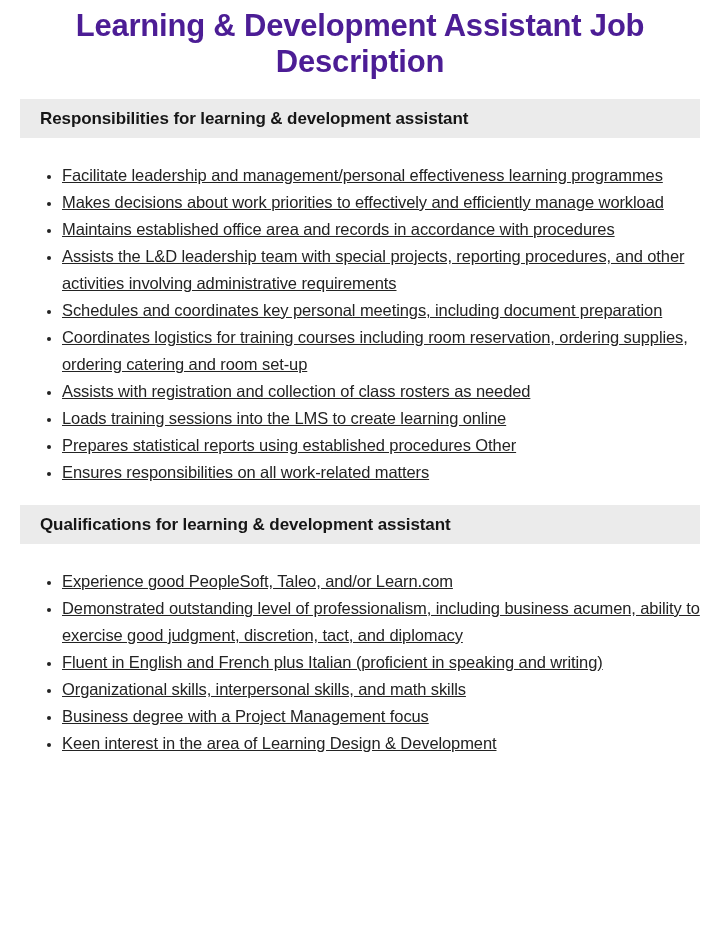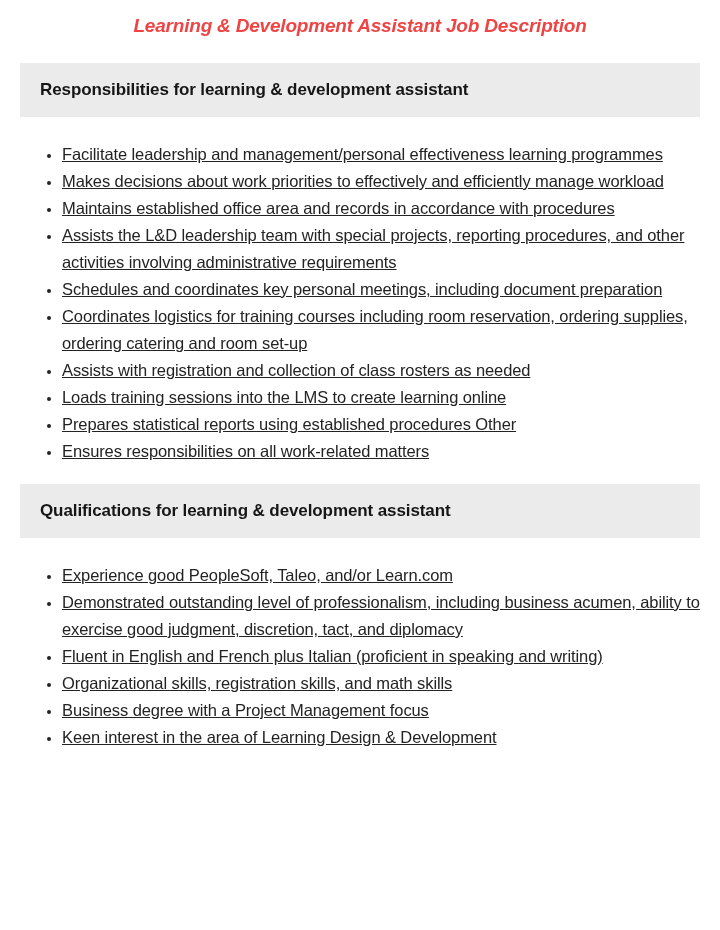--- a/index.html
+++ b/index.html
@@ -15,38 +15,37 @@
     color: var(--text-color, #232323);
     -webkit-font-smoothing: antialiased;
   }
   .page {
     padding: 0 20px;
     box-sizing: border-box;
     width: 720px;
   }
   .page-title {
     margin: 8px 0 0 0;
-    font-size: 19px;
+    font-size: 31px;
     line-height: 36px;
     font-weight: 800;
     text-align: center;
-    color: #ef4444;
+    color: #4c1d95;
     letter-spacing: -0.2px;
-    font-style: italic;
   }
   .intro {
     margin: 19px 0 0 0;
     font-size: 16.5px;
     line-height: 27px;
     letter-spacing: -0.1px;
   }
   .section-header {
     margin-top: 19px;
     background: var(--section-bg, #ebebeb);
-    height: 54px;
+    height: 39px;
     display: flex;
     align-items: center;
     padding: 0 20px;
   }
   .section-header span {
     font-size: 17px;
     font-weight: 700;
     color: #161616;
     letter-spacing: -0.1px;
   }
@@ -94,19 +93,19 @@
   </section>
 
   <section>
     <div class="section-header">
       <span>Qualifications for learning &amp; development assistant</span>
     </div>
     <ul class="bullet-list">
         <li>Experience good PeopleSoft, Taleo, and/or Learn.com</li>
         <li>Demonstrated outstanding level of professionalism, including business acumen, ability to exercise good judgment, discretion, tact, and diplomacy</li>
         <li>Fluent in English and French plus Italian (proficient in speaking and writing)</li>
-        <li>Organizational skills, registration skills, and math skills</li>
+        <li>Organizational skills, interpersonal skills, and math skills</li>
         <li>Business degree with a Project Management focus</li>
         <li>Keen interest in the area of Learning Design &amp; Development</li>
       </ul>
   </section>
 
 </div>
 
 </body></html>

